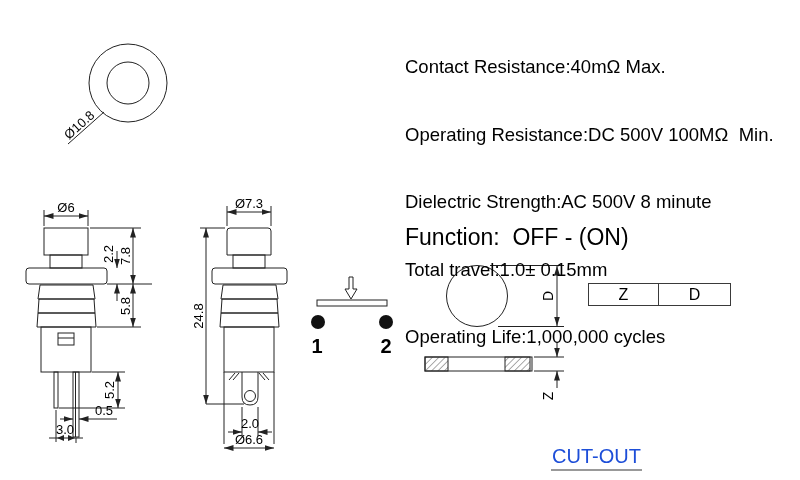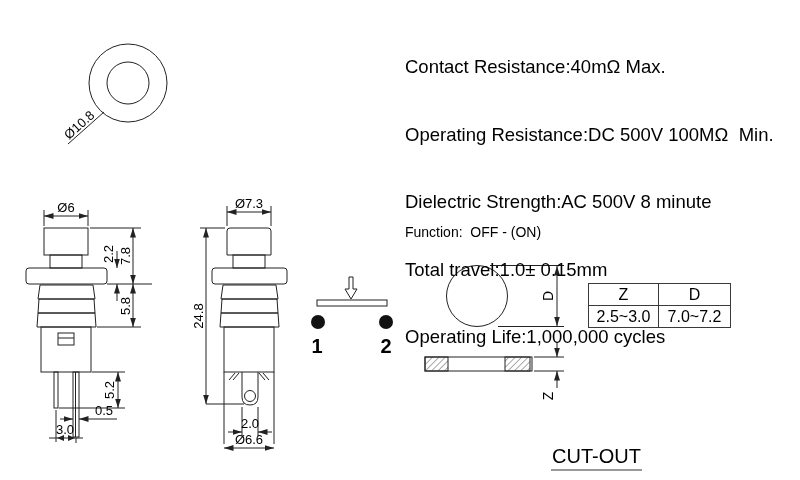--- a/index.html
+++ b/index.html
@@ -5,28 +5,28 @@
   html,body{margin:0;padding:0;background:#fff;}
   #canvas{position:relative;width:800px;height:480px;background:#fff;overflow:hidden;
           font-family:"Liberation Sans","DejaVu Sans",sans-serif;color:#000;}
   #drawing{position:absolute;left:0;top:0;}
   svg text{font-family:"Liberation Sans","DejaVu Sans",sans-serif;fill:#000;}
   .dim{font-size:13px;}
   .dim-lg{font-size:14px;}
   .pin-label{font-size:20px;font-weight:700;}
   .specs{position:absolute;left:405px;top:11px;font-size:18.5px;line-height:22.5px;
          white-space:pre;color:#000;}
-  .function-line{position:absolute;left:405px;top:224px;font-size:14px;white-space:pre;color:#000;}
+  .function-line{position:absolute;left:405px;top:224px;font-size:23px;white-space:pre;color:#000;}
   .cutout-table{position:absolute;left:588px;top:283px;border-collapse:collapse;
                 font-size:16px;color:#000;table-layout:fixed;}
   .cutout-table th,.cutout-table td{border:1.5px solid #3a3a3a;font-weight:400;
                 text-align:center;padding:0;height:21px;background:#fff;}
   .col-z{width:69px;} .col-d{width:71px;}
   .cutout-title{position:absolute;left:551px;top:446px;font-size:20px;line-height:1;
-                color:#000000;border-bottom:2px solid #999;padding:0 1px 3px 1px;}
+                color:#1d4ed8;border-bottom:2px solid #999;padding:0 1px 3px 1px;}
 </style>
 </head>
 <body>
 
 <div id="canvas">
 
   <svg id="drawing" width="800" height="480" viewBox="0 0 800 480">
     <defs>
       <marker id="ah" viewBox="0 0 10 8" markerWidth="10" markerHeight="8" refX="9.5" refY="4" orient="auto-start-reverse" markerUnits="userSpaceOnUse">
         <path d="M0,1 L9.5,4 L0,7 Z" fill="#222"></path>
@@ -172,22 +172,18 @@
   <div class="function-line">Function:  OFF - (ON)</div>
 
   <table class="cutout-table">
     <thead>
       <tr>
         <th class="col-z">Z</th>
         <th class="col-d">D</th>
       </tr>
     </thead>
     <tbody>
-      <tr>
-        <td>2.5~3.0</td>
-        <td>7.0~7.2</td>
-      </tr>
     </tbody>
   </table>
 
   <div class="cutout-title">CUT-OUT</div>
 
 </div>
 
 </body></html>

